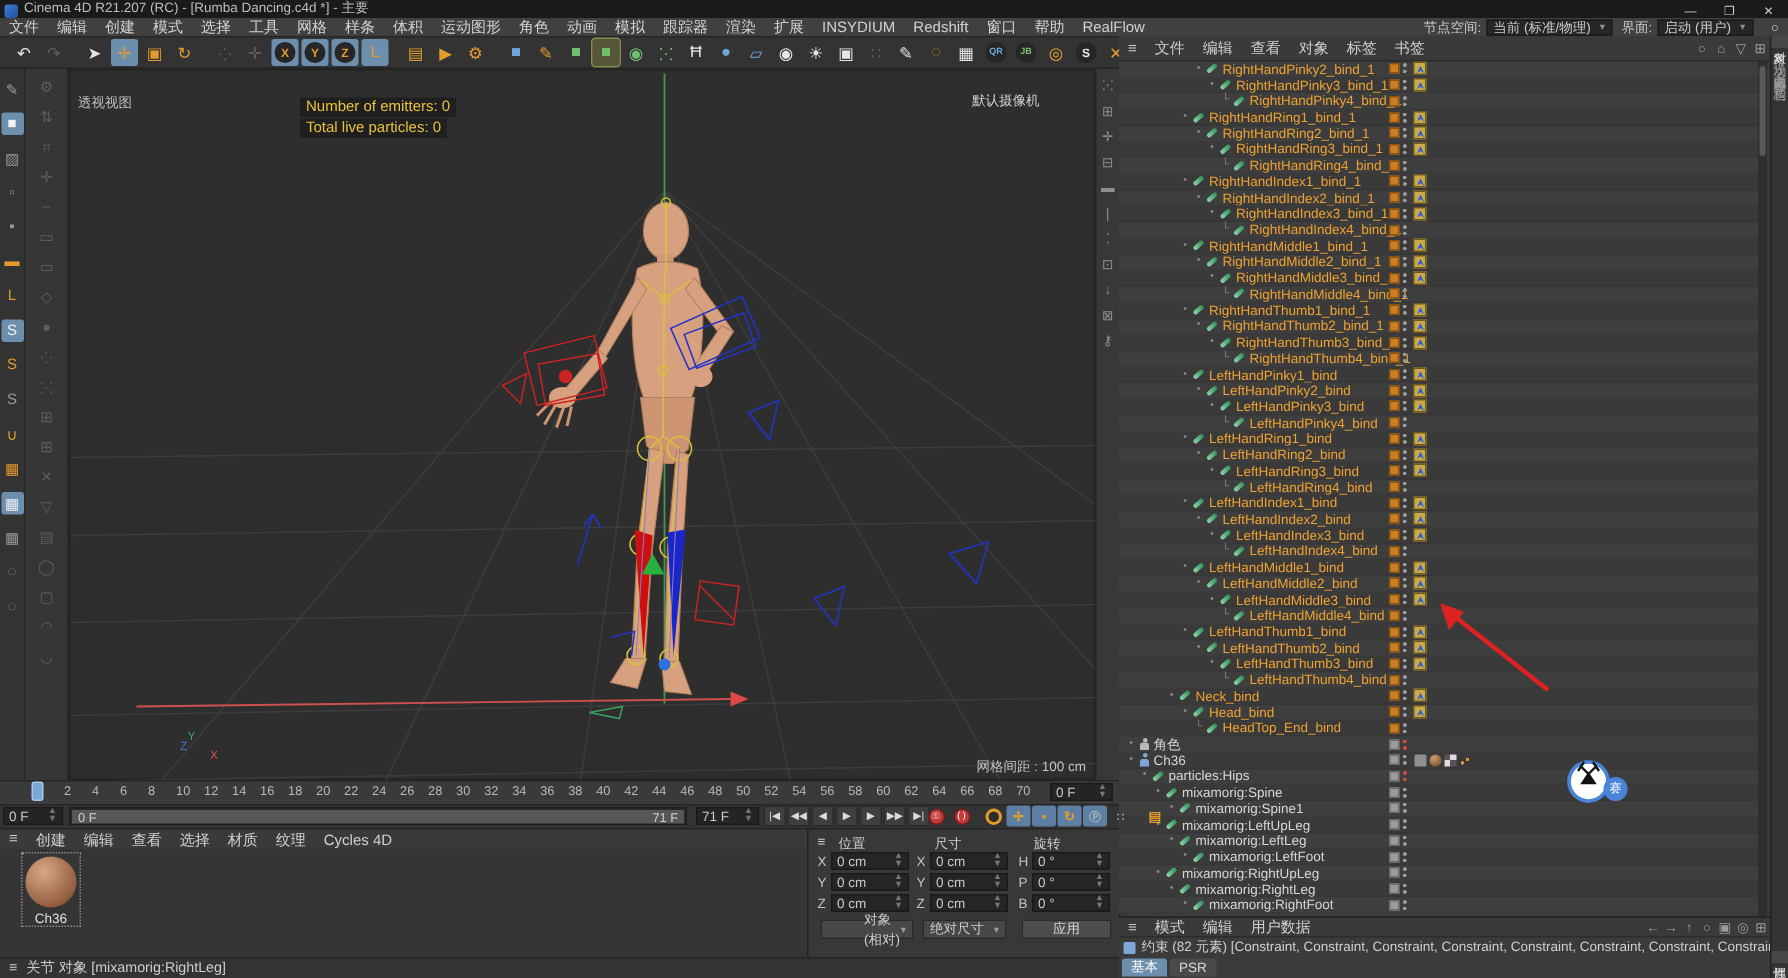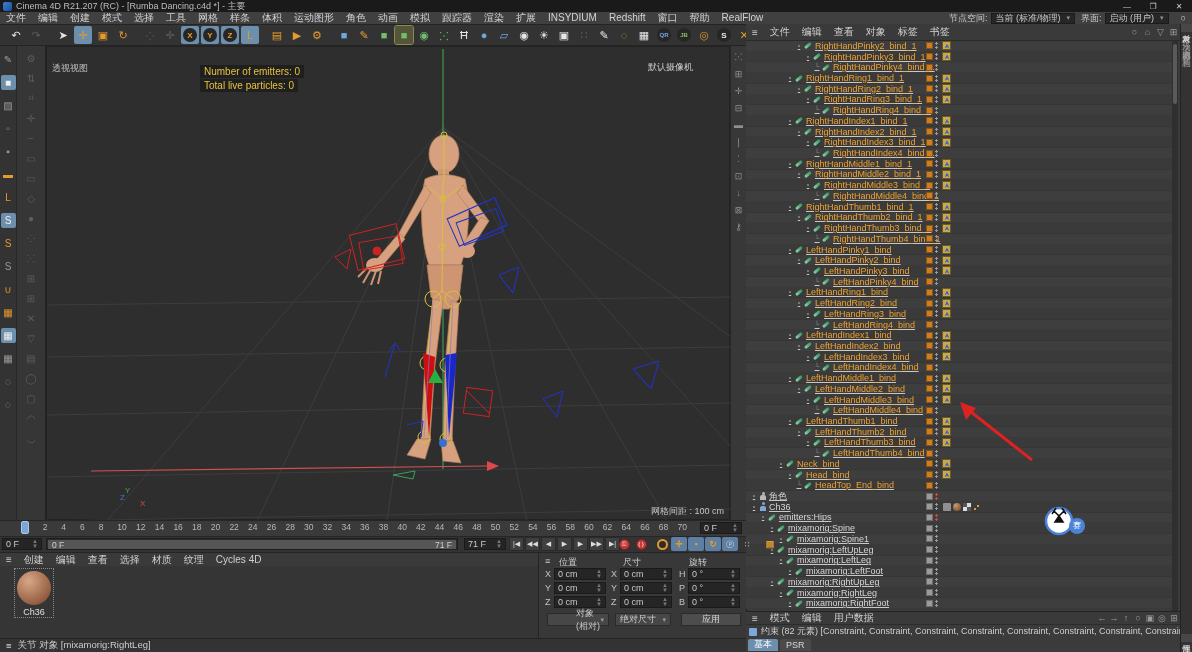--- a/index.html
+++ b/index.html
@@ -2,21 +2,21 @@
 <html><head>
 <meta charset="utf-8">
 <style>
   * { margin:0; padding:0; box-sizing:border-box; }
   html,body { width:1192px; height:652px; overflow:hidden; background:#1f1f1f;
     font-family:"Liberation Sans", sans-serif; color:#c8c8c8; }
   .abs { position:absolute; }
   #app { position:relative; width:1192px; height:652px; background:#2d2d2d; }
 
   
-  #titlebar { left:0; top:0; width:1192px; height:12px; background:#1a1a1a; display:flex; align-items:center; font-size:9px; color:#bdbdbd; }
+  #titlebar { left:0; top:0; width:1192px; height:12px; background:#1a1a1a; display:flex; align-items:flex-end; font-size:9px; color:#bdbdbd; }
   #titlebar .appicon { width:9px; height:9px; margin:0 4px 0 3px; background:linear-gradient(135deg,#3d7fd4,#1b4f9e); border-radius:2px; }
   #titlebar .wctrls { margin-left:auto; display:flex; }
   #titlebar .wc { width:26px; text-align:center; font-size:8px; color:#cfcfcf; }
 
   
   #menubar { left:0; top:12px; width:1192px; height:13px; background:#404040; display:flex; align-items:center; font-size:10px; border-bottom:1px solid #242424; }
   #menubar .mi { padding:0 6px; color:#d2d2d2; white-space:nowrap; }
   #menubar .right { margin-left:auto; display:flex; align-items:center; font-size:9px; }
   .mdrop { background:#262626; border:1px solid #1b1b1b; color:#c9c9c9; padding:0 4px; margin:0 6px 0 3px; height:11px; display:flex; align-items:center; }
   .mdrop i { margin-left:6px; font-style:normal; font-size:7px; color:#8f8f8f; }
@@ -56,21 +56,21 @@
   
   #midstrip { left:730px; top:46px; width:16px; height:506px; background:#383838; border-left:1px solid #272727; display:flex; flex-direction:column; align-items:center; padding-top:2px; }
   #midstrip .ls { width:13px; height:13px; margin:2px 0; font-size:9px; color:#8f8f8f; }
 
   
   #om { left:746px; top:24px; width:434px; height:587px; background:#3b3b3b; border-left:1px solid #1f1f1f; }
   #ommenu { left:746px; top:24px; width:434px; height:17px; background:#3a3a3a; border-bottom:1px solid #2a2a2a; display:flex; align-items:center; font-size:10px; }
   #ommenu .mi { padding:0 6px; color:#d0d0d0; }
   #ommenu .omright { margin-left:auto; display:flex; align-items:center; }
   #ommenu .omic { width:13px; text-align:center; color:#9f9f9f; font-size:9px; }
-  #tree { left:746px; top:41px; width:426px; height:570px; overflow:hidden;text-decoration:underline; }
+  #tree { left:746px; top:41px; width:426px; height:570px; overflow:hidden; }
   .trow { position:relative; height:10.72px; display:flex; align-items:center; font-size:9px; line-height:10px; border-bottom:1px solid rgba(0,0,0,.06); }
   .trow:nth-child(odd) { background:#3e3e3e; } .trow:nth-child(even) { background:#3a3a3a; }
   .twig { width:8px; color:#8a8a8a; font-size:7px; text-align:center; flex:none; }
   .bone { width:8px; height:3px; border-radius:2px; background:linear-gradient(90deg,#8fd6a8,#2f8f5b); transform:rotate(-40deg); margin:0 3px 0 1px; flex:none; }
   .person { position:relative; width:8px; height:9px; margin:0 2px 0 1px; flex:none; }
   .person::before { content:""; position:absolute; left:2.5px; top:0; width:3px; height:3px; border-radius:50%; background:#7ea7d8; }
   .person::after { content:""; position:absolute; left:1px; top:3.5px; width:6px; height:5px; border-radius:2px 2px 0 0; background:#7ea7d8; }
   .person.gray::before,.person.gray::after { background:#b9b9b9; }
   .tname { white-space:nowrap; }
   .tname.o { color:#efa231; } .tname.w { color:#d6d6d6; }
@@ -863,21 +863,21 @@
           <i class="tg-dots"></i>
           <i class="tg-flag"></i>
           <i class="tg-sphere"></i>
           <i class="tg-check"></i>
           <i class="tg-odots"></i>
         </span>
       </div>
       <div class="trow" style="padding-left: 13px;">
         <span class="twig">•</span>
         <i class="bone"></i>
-        <span class="tname w">emitters:Hips</span>
+        <span class="tname w">particles:Hips</span>
         <span class="tags">
           <i class="tg-sq gr"></i>
           <i class="tg-dots red"></i>
         </span>
       </div>
       <div class="trow" style="padding-left: 22px;">
         <span class="twig">•</span>
         <i class="bone"></i>
         <span class="tname w">mixamorig:Spine</span>
         <span class="tags">

